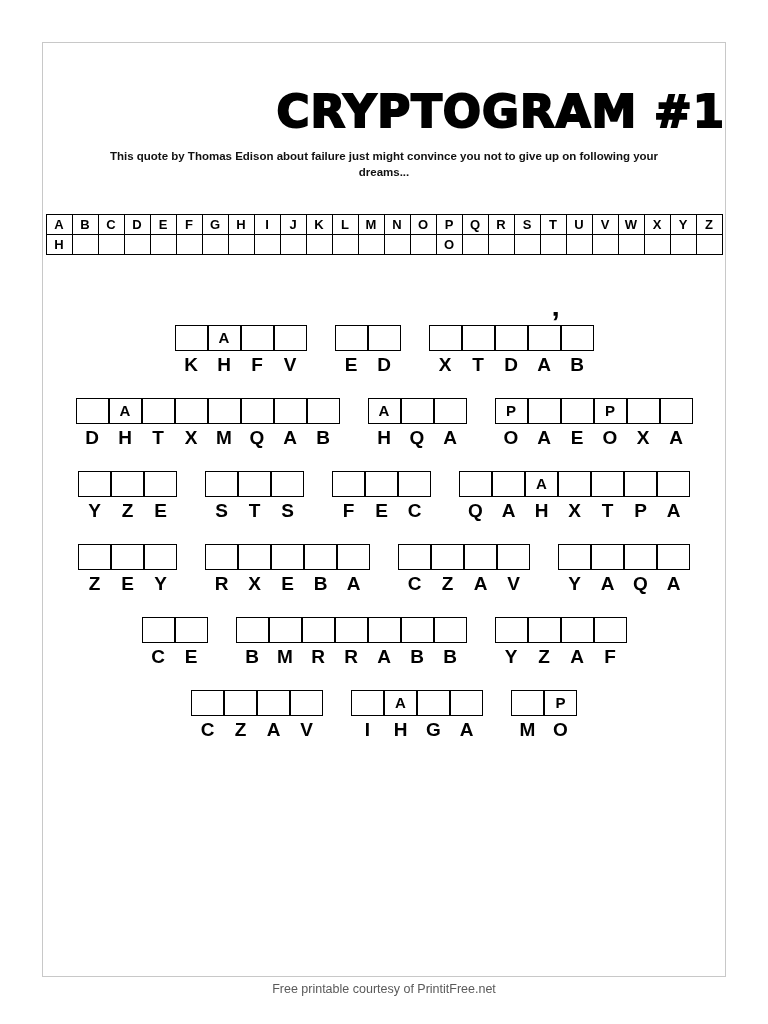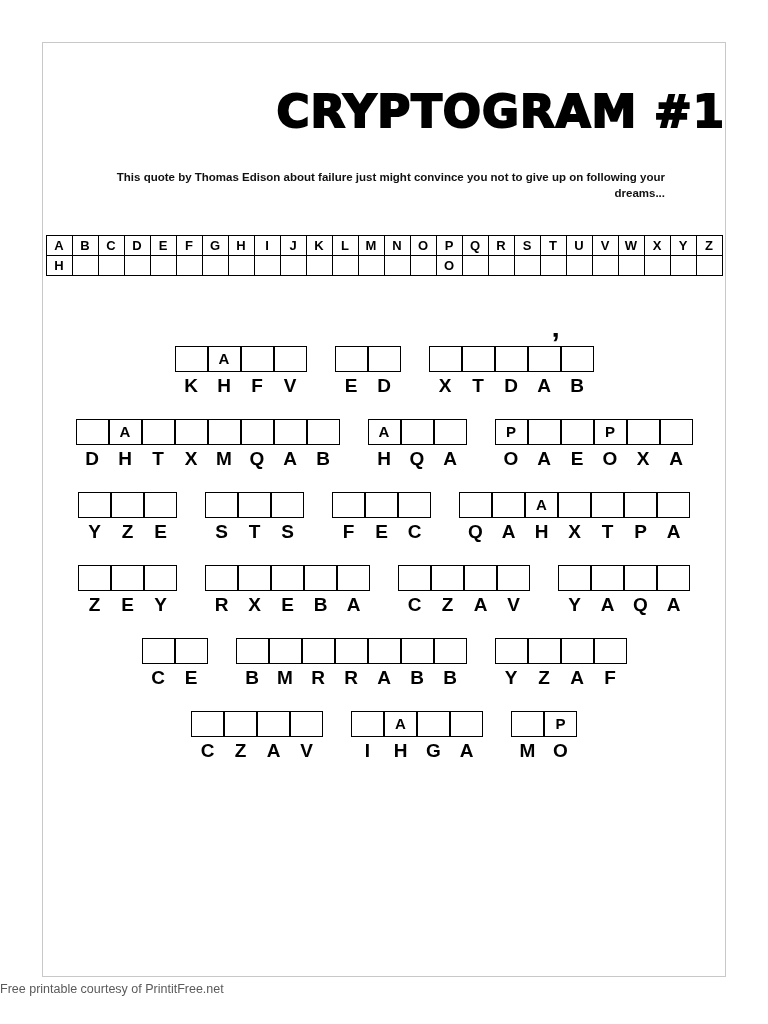--- a/index.html
+++ b/index.html
@@ -34,22 +34,22 @@
     text-align: right;
     margin-top: 42px;
     font-family: "DejaVu Sans", sans-serif;
     font-weight: bold;
     font-size: 45px;
     letter-spacing: 1px;
     -webkit-text-stroke: 2px #000;
     text-transform: uppercase;
   }
   .subtitle {
-    text-align: right;
-    margin-top: 31px;
+    text-align: center;
+    margin-top: 10px;
     font-size: 11.5px;
     font-weight: bold;
     color: #111;
     padding: 0 60px;
     line-height: 1.4;
   }
 
   
   .key-wrap {
     margin-top: 34px;
@@ -120,20 +120,21 @@
     font-weight: bold;
     line-height: 1;
   }
 
   
   .footer {
     position: absolute;
     left: 0;
     right: 0;
     top: 982px;
+    text-align: center;
     font-size: 12.5px;
     color: #5a5a5a;
   }
   .footer .brand {
     color: #5a5a5a;
   }
 </style>
 </head>
 <body>
 

